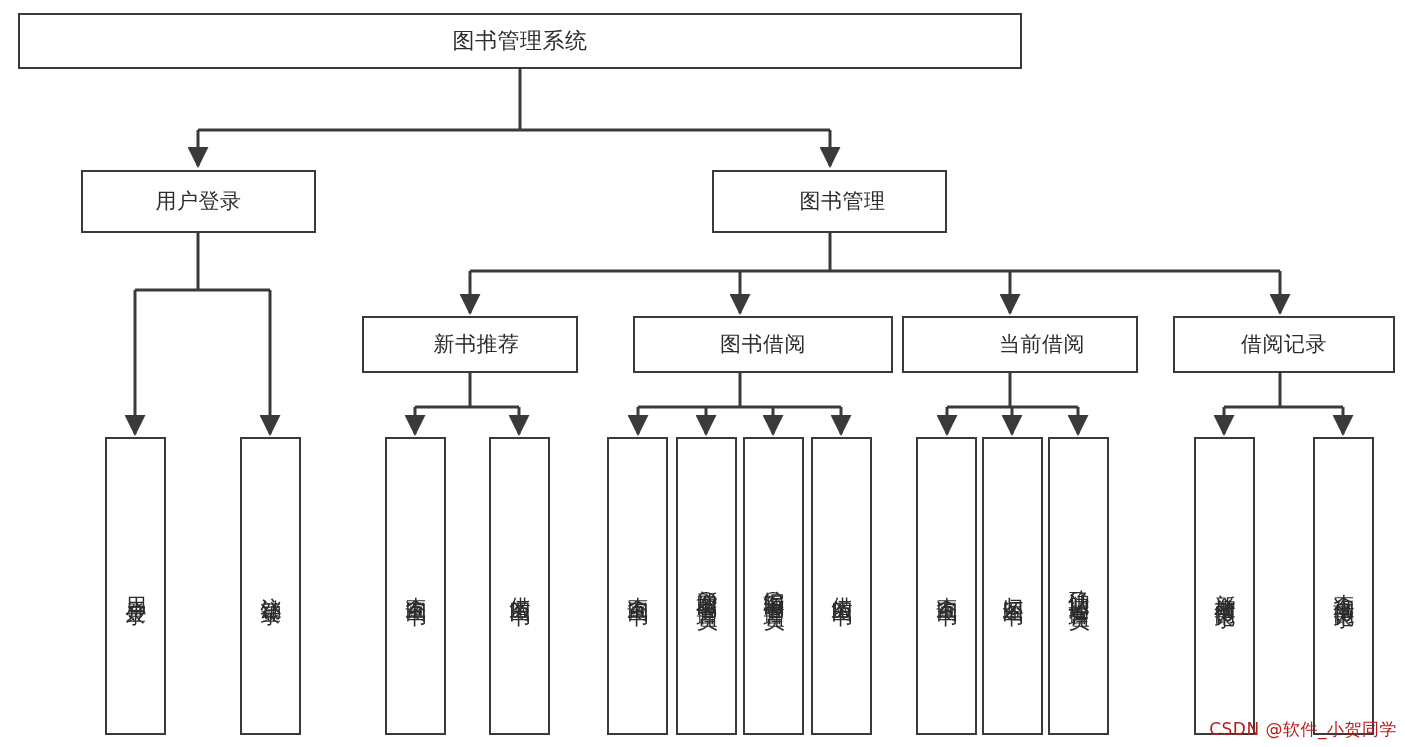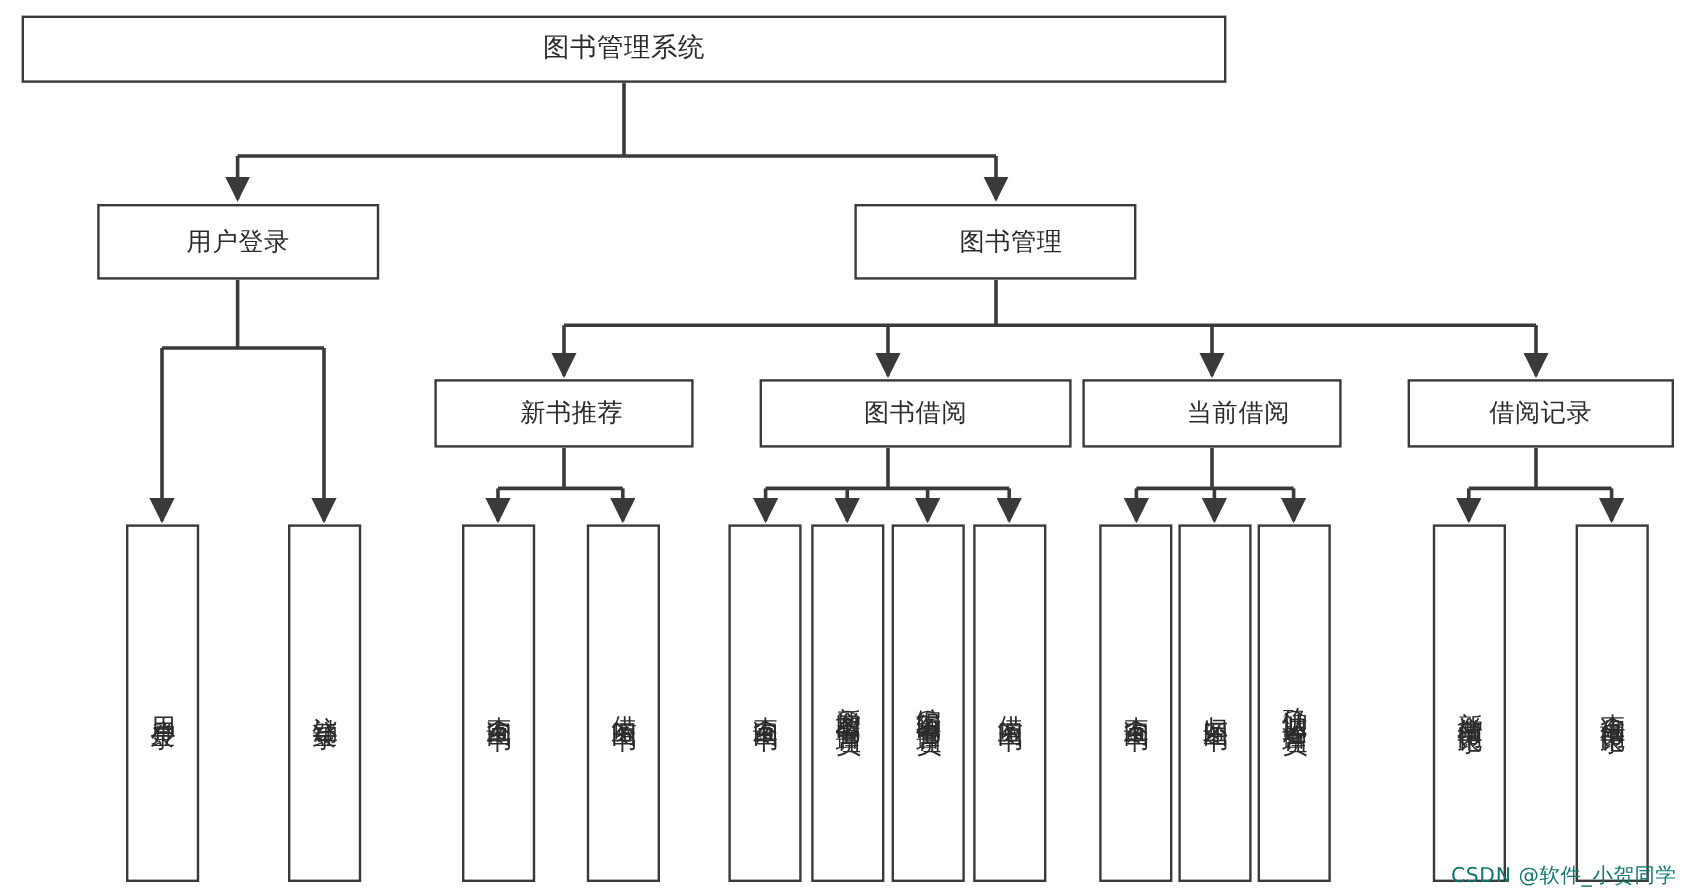--- a/index.html
+++ b/index.html
@@ -60,21 +60,21 @@
     font-size: 21px;
     letter-spacing: 3px;
     line-height: 1.0;
     max-height: 100%;
   }
   #watermark {
     position: absolute;
     right: 8px;
     bottom: 6px;
     font-size: 17px;
-    color: #0f766e;
+    color: #b91c1c;
     letter-spacing: 0.5px;
     white-space: nowrap;
     pointer-events: none;
   }
 </style>
 </head>
 <body>
 
 <div id="canvas">
 
@@ -138,21 +138,21 @@
   <div class="node horiz" style="left:712px; top:170px; width:235px; height:63px;padding-left:26px;">
     <span class="label">图书管理</span>
   </div>
 
   <div class="node horiz" style="left:362px; top:316px; width:216px; height:57px;padding-left:13px;">
     <span class="label">新书推荐</span>
   </div>
   <div class="node horiz" style="left:633px; top:316px; width:260px; height:57px;">
     <span class="label">图书借阅</span>
   </div>
-  <div class="node horiz" style="left:902px; top:316px; width:216px; height:57px;padding-left:44px;">
+  <div class="node horiz" style="left:902px; top:316px; width:236px; height:57px;padding-left:44px;">
     <span class="label">当前借阅</span>
   </div>
   <div class="node horiz" style="left:1173px; top:316px; width:222px; height:57px;">
     <span class="label">借阅记录</span>
   </div>
 
   <div class="node vert" style="left:105px; top:437px; width:61px; height:298px;">
     <span class="label">用户登录</span>
   </div>
   <div class="node vert" style="left:240px; top:437px; width:61px; height:298px;">

